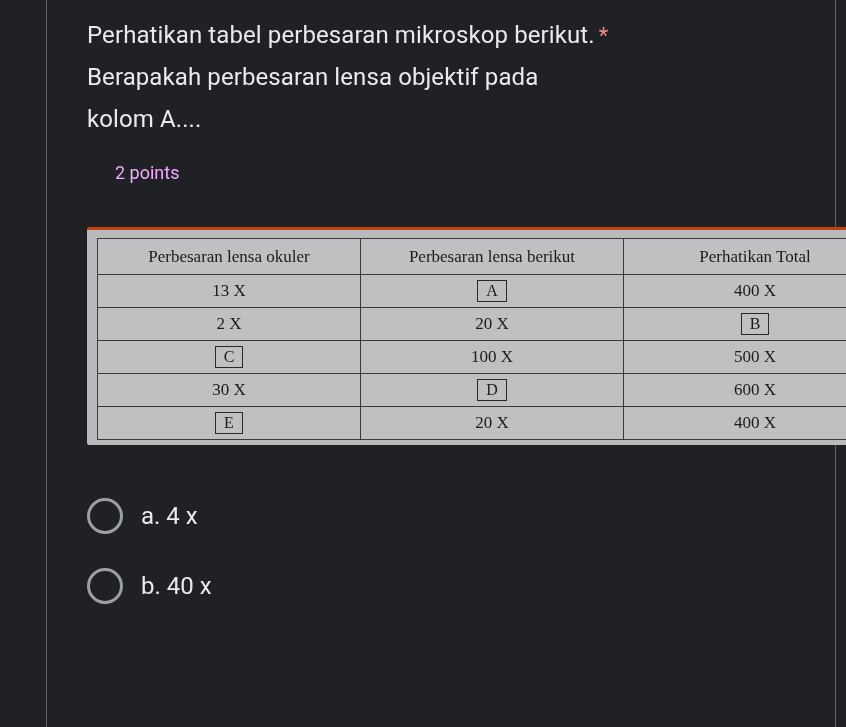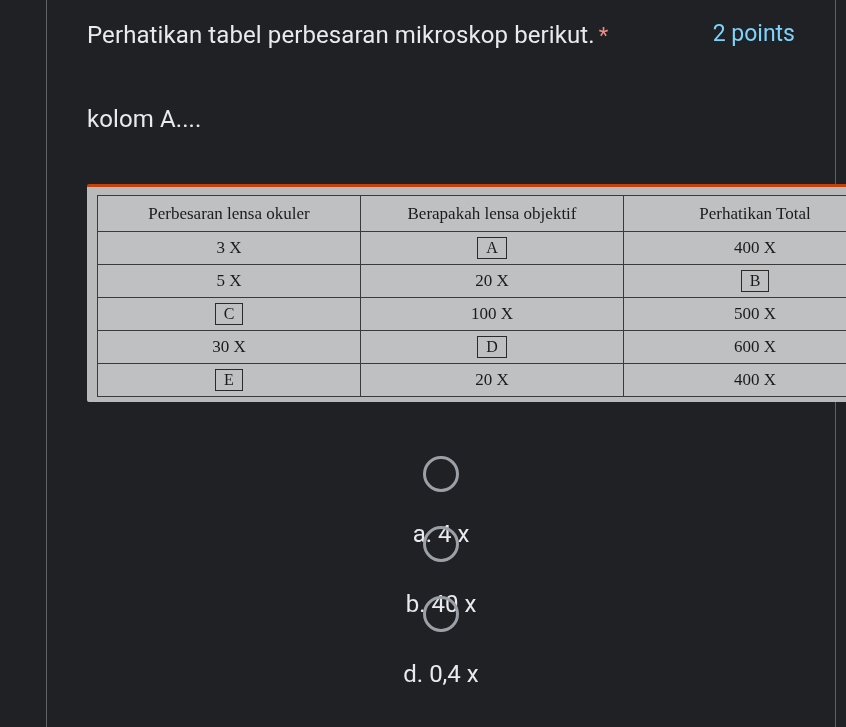--- a/index.html
+++ b/index.html
@@ -20,34 +20,36 @@
     border-left:1px solid #5f6368;
     border-right:1px solid #5f6368;
     padding:14px 40px 40px 40px;
     min-height:727px;
   }
   .q-header{
     display:flex;
     justify-content:space-between;
     align-items:flex-start;
     gap:16px;
+    flex-direction:column;
   }
   .q-title{
     font-size:24px;
     font-weight:400;
     line-height:1.75;
     letter-spacing:.1px;
     color:#e8eaed;
   }
   .asterisk{color:#f28b82;font-size:22px;margin-left:4px}
   .points{
-    color:#7dd3fc;
-    font-size:23px;
+    color:#f0abfc;
+    font-size:18px;
     white-space:nowrap;
     padding-top:6px;
+    margin-left:28px;
   }
   .img-wrap{
     margin-top:44px;
     width:810px;
     height:218px;
     background:#b9babc;
     padding:8px 10px 18px 10px;
     border-radius:2px;
     position:relative;
     border-top:3px solid #c2410c;
@@ -84,25 +86,24 @@
     background:transparent;
     font-family:"Times New Roman",serif;
     font-size:16px;
   }
   .options{
     margin-top:36px;
   }
   .opt{
     display:flex;
     align-items:center;
-    gap:28px;
+    gap:18px;
     padding:18px 0 18px 0;
     cursor:pointer;
     height:70px;
-    flex-direction:column;
   }
   .radio{
     width:36px;height:36px;
     border:3px solid #9aa0a6;
     border-radius:50%;
     flex:0 0 36px;
   }
   .opt-label{
     font-size:24px;
     color:#e8eaed;
@@ -115,44 +116,44 @@
 </style>
 </head>
 <body>
 
 <div class="page">
   <div class="card">
 
     <div class="q-header">
       <div class="q-title">
         <span>Perhatikan tabel perbesaran mikroskop berikut.</span><span class="asterisk">*</span><br>
-        <br>
+        <span>Berapakah perbesaran lensa objektif pada</span><br>
         <span>kolom A....</span>
       </div>
       <div class="points">2 points</div>
     </div>
 
     <div class="img-wrap">
       <div class="right-edge"></div>
       <table class="mtable">
         <thead>
           <tr>
             <th>Perbesaran lensa okuler</th>
-            <th>Berapakah lensa objektif</th>
+            <th>Perbesaran lensa berikut</th>
             <th>Perhatikan Total</th>
           </tr>
         </thead>
         <tbody>
           <tr>
-            <td>3 X</td>
+            <td>13 X</td>
             <td><span class="boxcell">A</span></td>
             <td>400 X</td>
           </tr>
           <tr>
-            <td>5 X</td>
+            <td>2 X</td>
             <td>20 X</td>
             <td><span class="boxcell">B</span></td>
           </tr>
           <tr>
             <td><span class="boxcell">C</span></td>
             <td>100 X</td>
             <td>500 X</td>
           </tr>
           <tr>
             <td>30 X</td>
@@ -170,20 +171,16 @@
 
     <div class="options">
       <div class="opt">
         <div class="radio"></div>
         <div class="opt-label">a. 4 x</div>
       </div>
       <div class="opt">
         <div class="radio"></div>
         <div class="opt-label">b. 40 x</div>
       </div>
-      <div class="opt">
-        <div class="radio"></div>
-        <div class="opt-label">d. 0,4 x</div>
-      </div>
     </div>
 
   </div>
 </div>
 
 </body></html>

